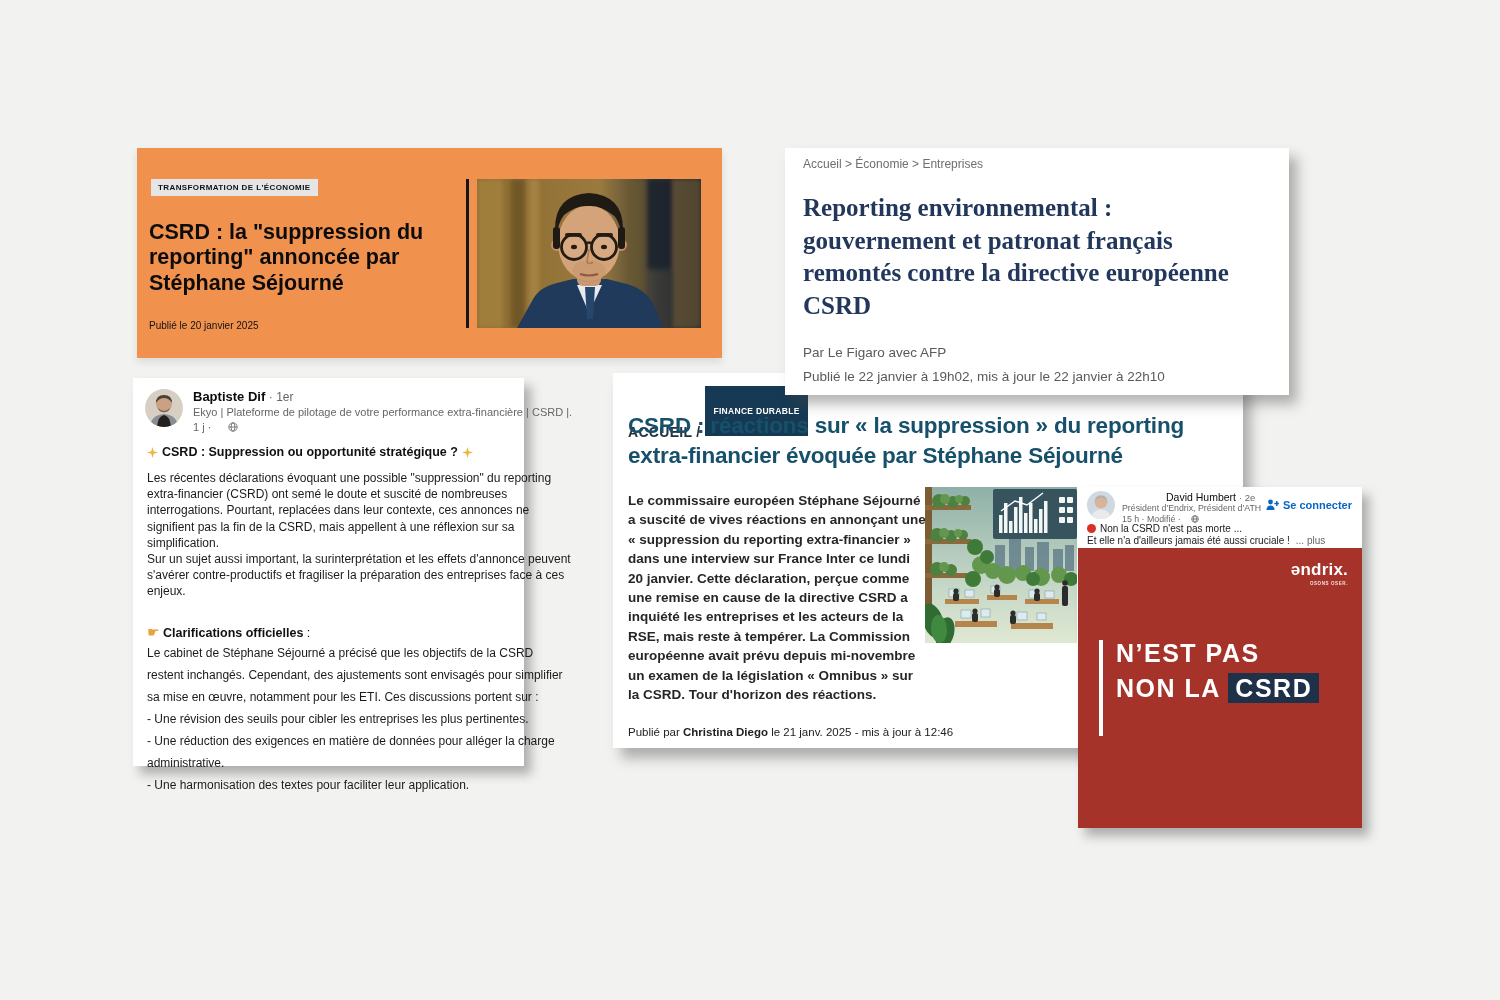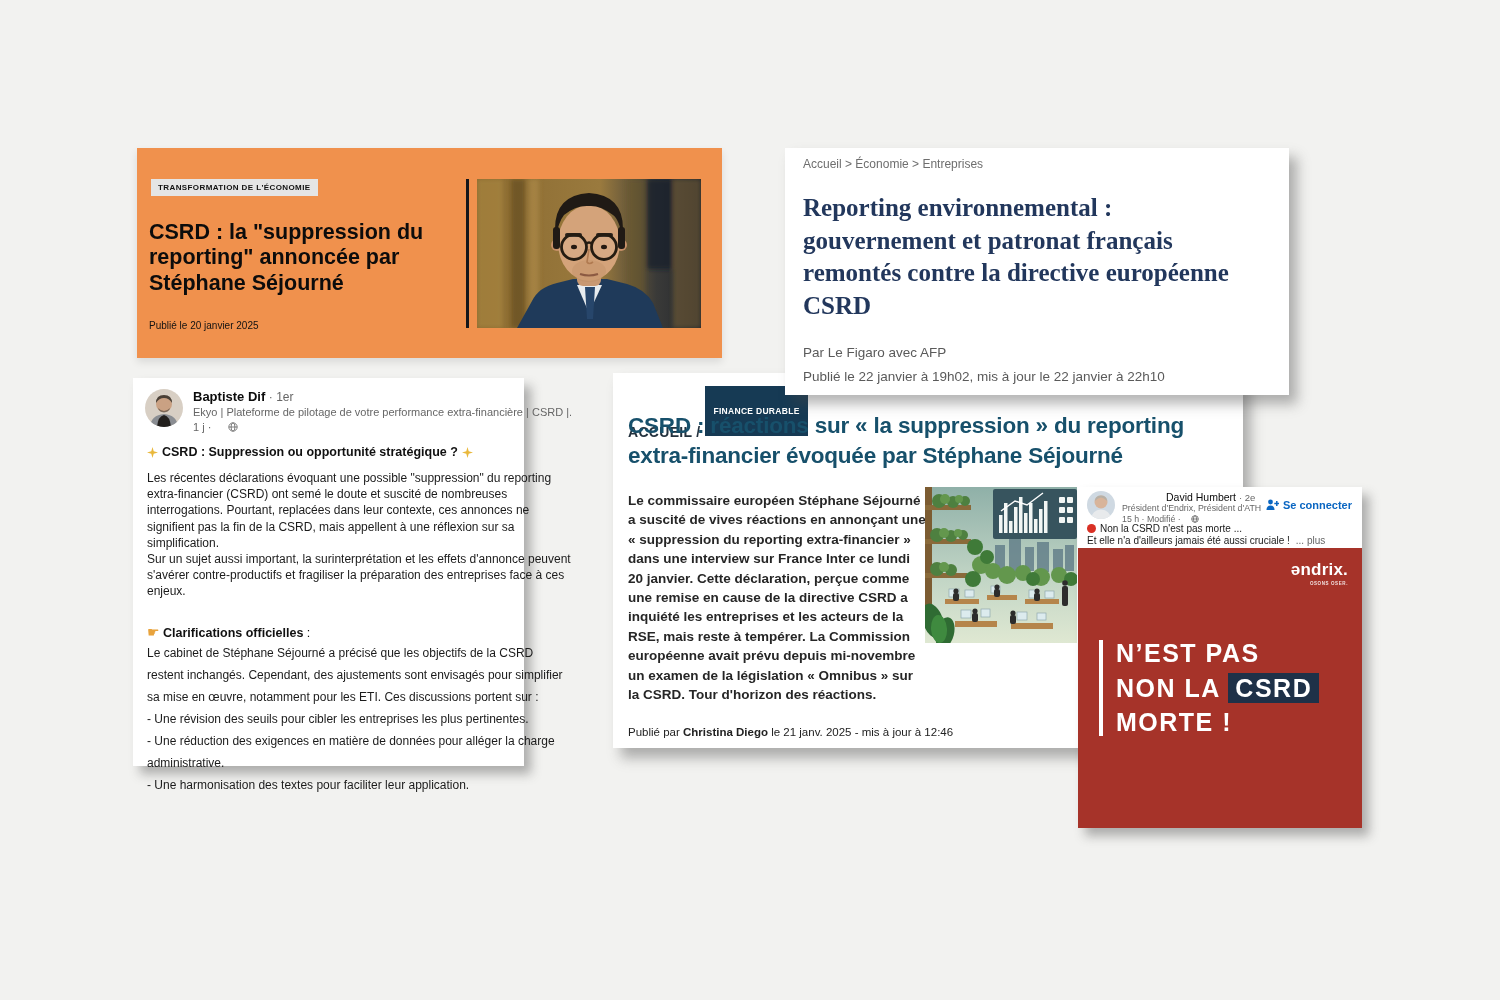--- a/index.html
+++ b/index.html
@@ -371,16 +371,15 @@
   <div class="post-l2">
     <span>Et elle n'a d'ailleurs jamais été aussi cruciale !</span><span class="see-more">... plus</span>
   </div>
   <div class="red-img">
     <div class="brand">əndrix.</div>
     <div class="brand-tag">OSONS OSER.</div>
     <div class="vbar"></div>
     <div class="big-text">
       <div>N’EST PAS</div>
       <div><span>NON LA </span><span class="hl">CSRD</span></div>
-      <div>MORTE !</div>
     </div>
   </div>
 </div>
 
 </body></html>

